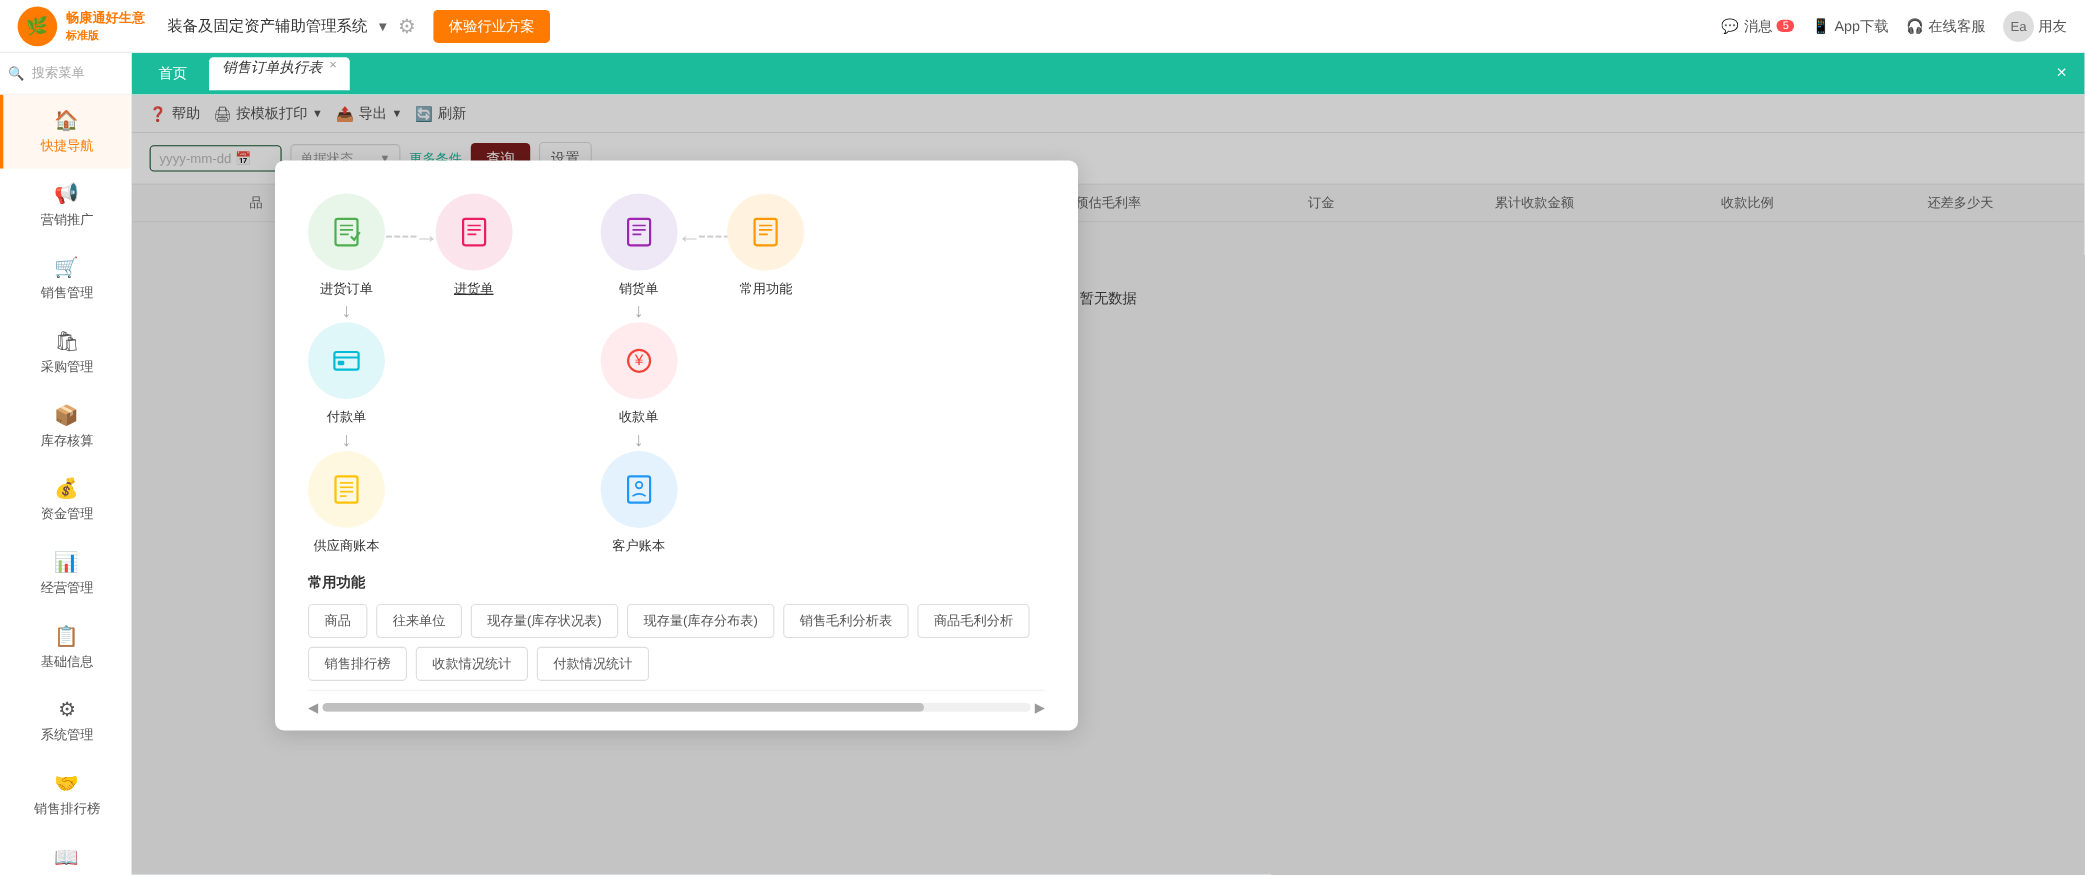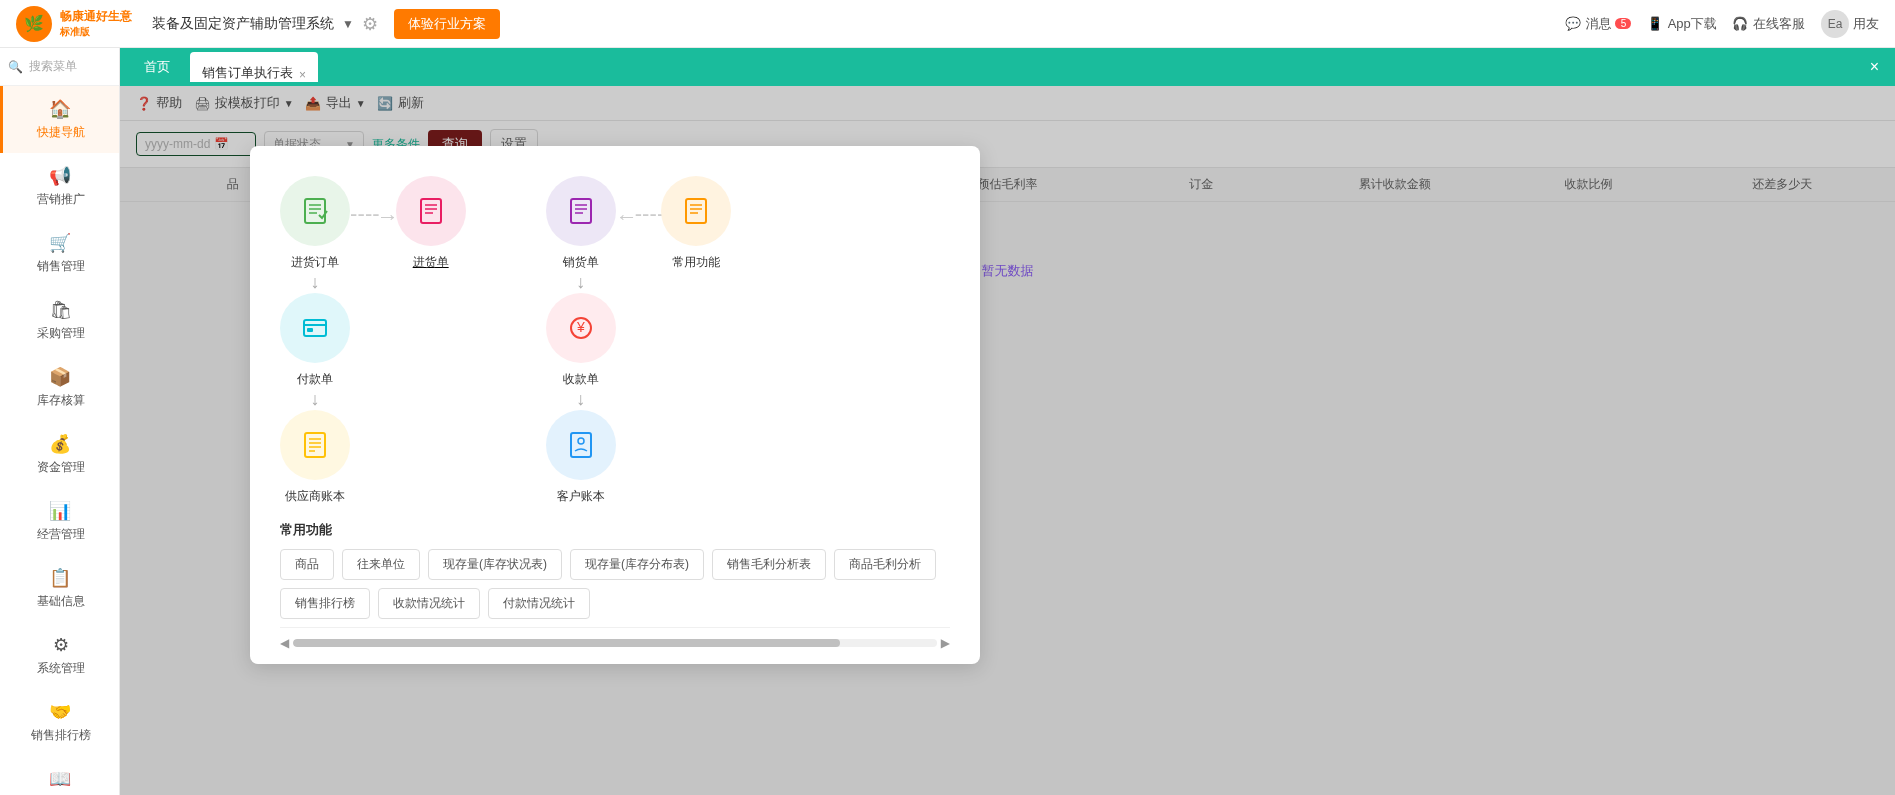--- a/index.html
+++ b/index.html
@@ -166,26 +166,27 @@
       align-items: center;
       cursor: pointer;
       font-size: 13px;
     }
     .tab-item {
       background: white;
       color: #333;
       padding: 0 12px;
       height: 30px;
       display: flex;
-      align-items: flex-end;
+      align-items: flex-start;
       border-radius: 4px 4px 0 0;
       gap: 6px;
       cursor: pointer;
       font-size: 13px;
       margin-left: 4px;
+      font-style: italic;
     }
     .tab-close {
       font-size: 12px;
       color: #999;
       cursor: pointer;
     }
     .tab-bar-close {
       margin-left: auto;
       color: white;
       cursor: pointer;
@@ -285,21 +286,21 @@
       font-size: 12px;
       color: #666;
       padding: 8px 16px;
     }
     .table-header .col { flex: 1; text-align: center; }
 
     
     .empty-state {
       text-align: center;
       padding: 60px;
-      color: #8b5cf6;
+      color: #404040;
       font-size: 13px;
     }
 
     
     .overlay {
       position: absolute;
       top: 0; left: 0; right: 0; bottom: 0;
       background: rgba(0,0,0,0.2);
       z-index: 10;
     }

